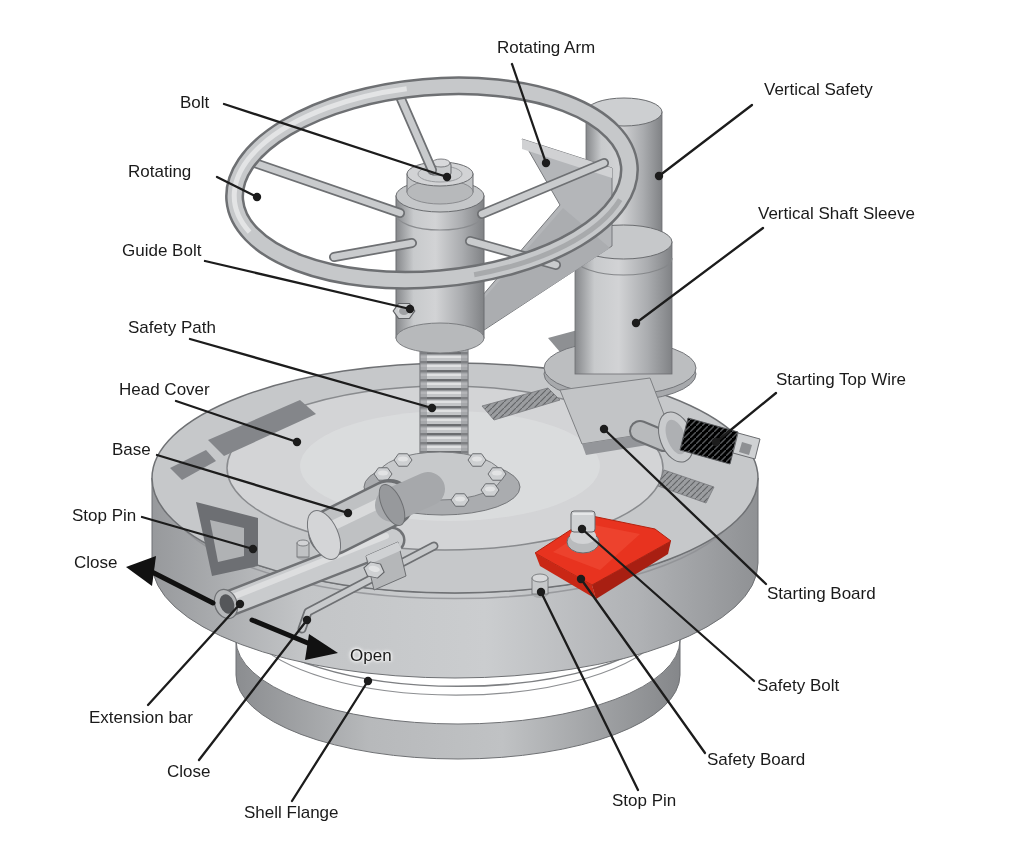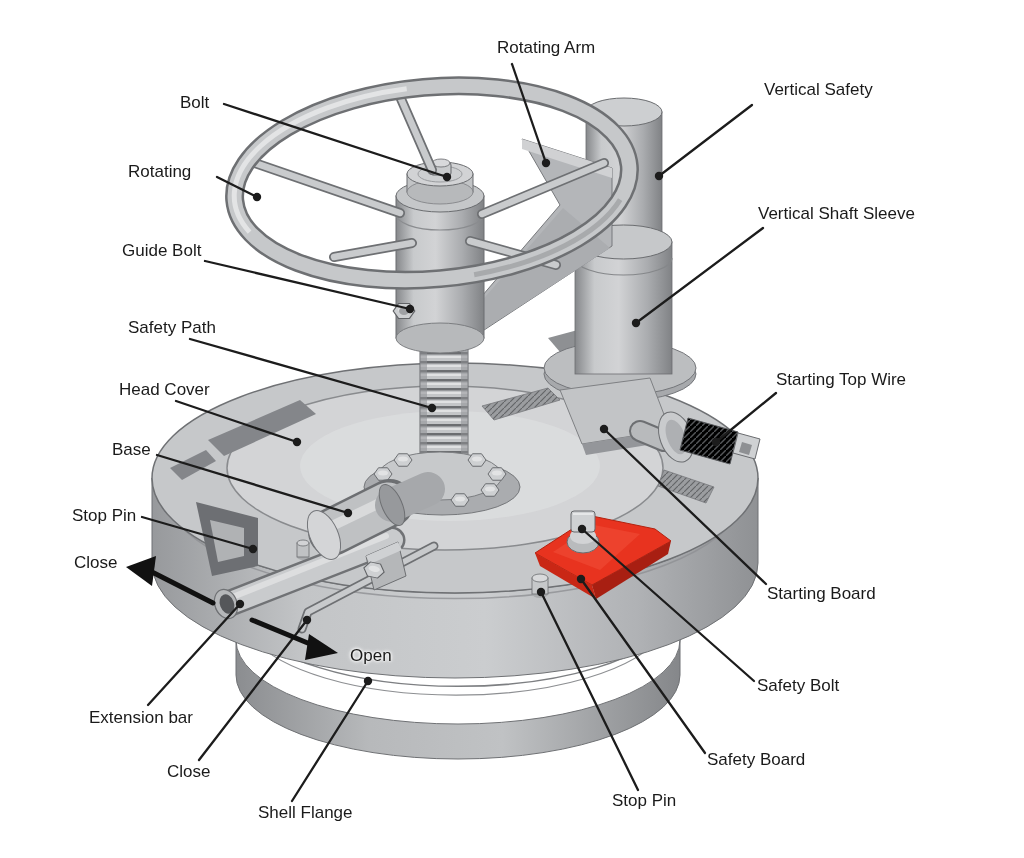--- a/index.html
+++ b/index.html
@@ -13,21 +13,21 @@
   #lbl-bolt{left:180px;top:94px}
   #lbl-handwheel{left:128px;top:163px}
   #lbl-guide-bolt{left:122px;top:242px}
   #lbl-guide-path{left:128px;top:319px}
   #lbl-head-cover{left:119px;top:381px}
   #lbl-base{left:112px;top:441px}
   #lbl-stop-pin-left{left:72px;top:507px}
   #lbl-close{left:74px;top:554px}
   #lbl-extension-bar{left:89px;top:709px}
   #lbl-handle{left:167px;top:763px}
-  #lbl-shell-flange{left:258px;top:804px}
+  #lbl-shell-flange{left:244px;top:804px}
   #lbl-open{left:350px;top:647px}
   #lbl-rotating-arm{left:497px;top:39px}
   #lbl-vertical-shaft{left:764px;top:81px}
   #lbl-vertical-shaft-sleeve{left:758px;top:205px}
   #lbl-starting-top-wire{left:776px;top:371px}
   #lbl-starting-board{left:767px;top:585px}
   #lbl-safety-bolt{left:757px;top:677px}
   #lbl-safety-board{left:707px;top:751px}
   #lbl-stop-pin-bottom{left:612px;top:792px}
 </style>

